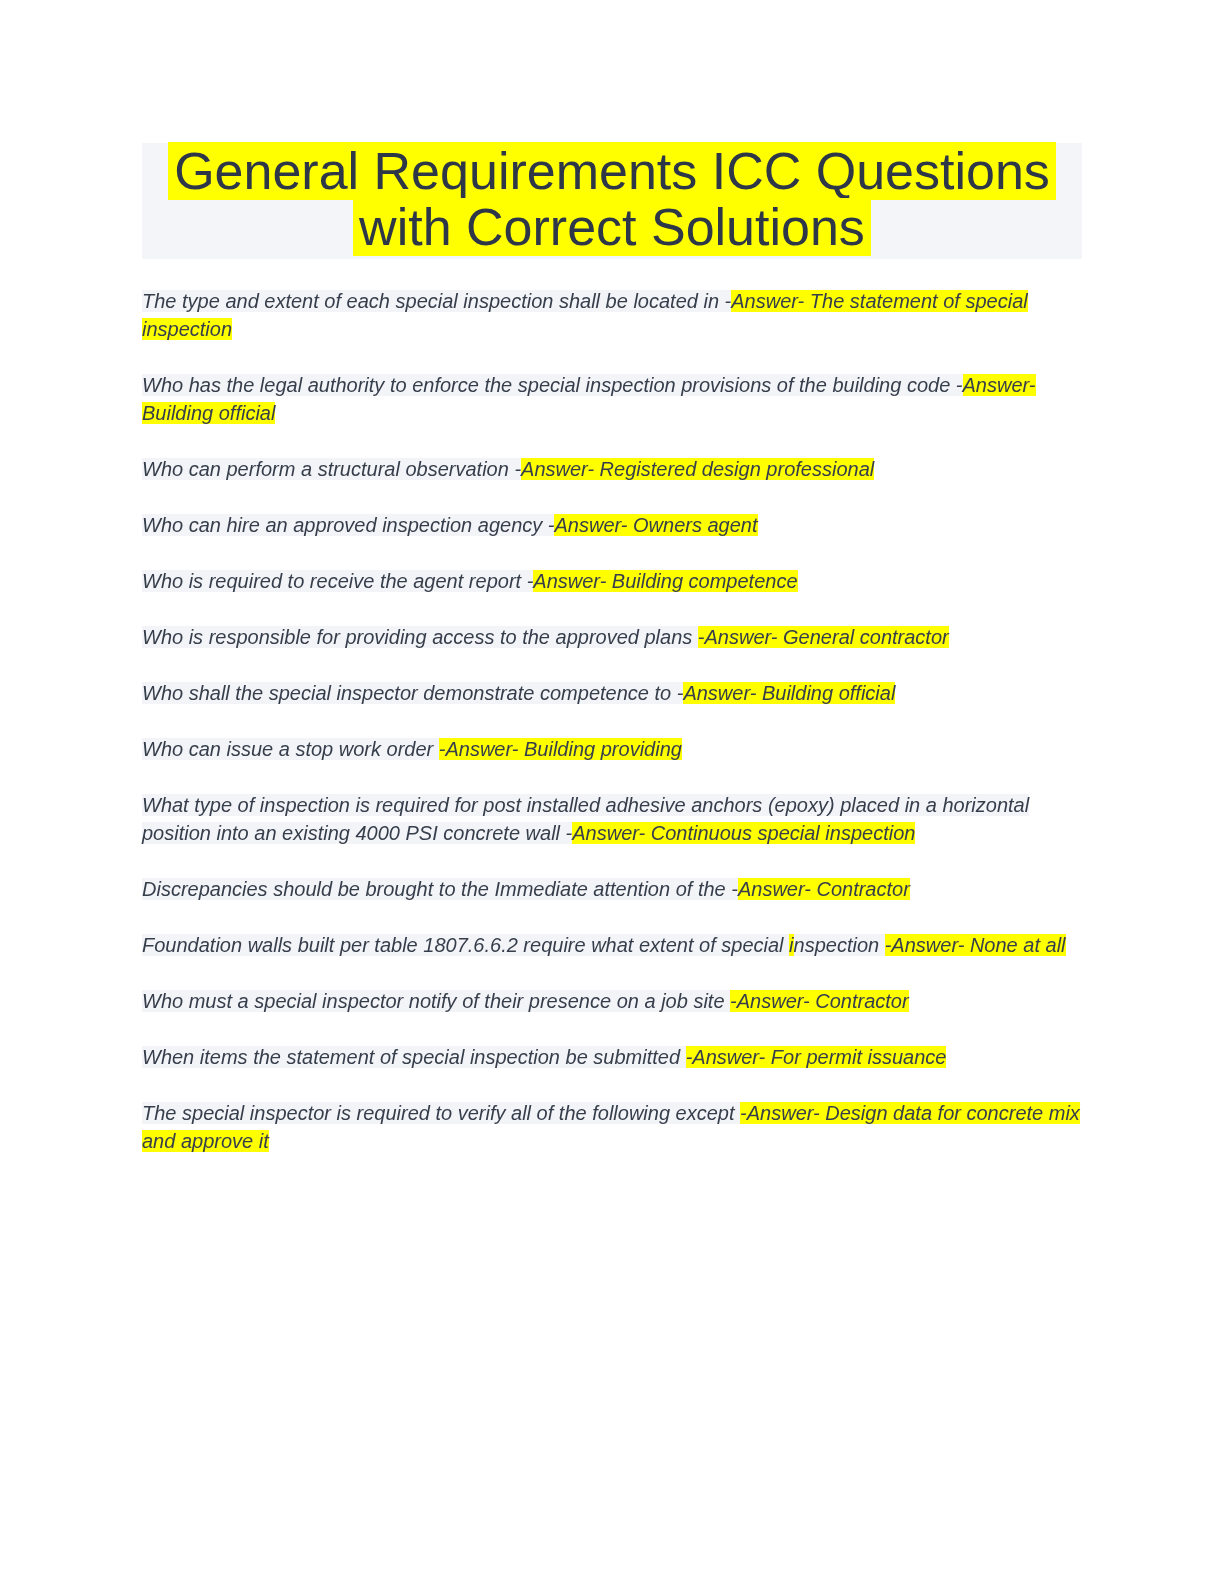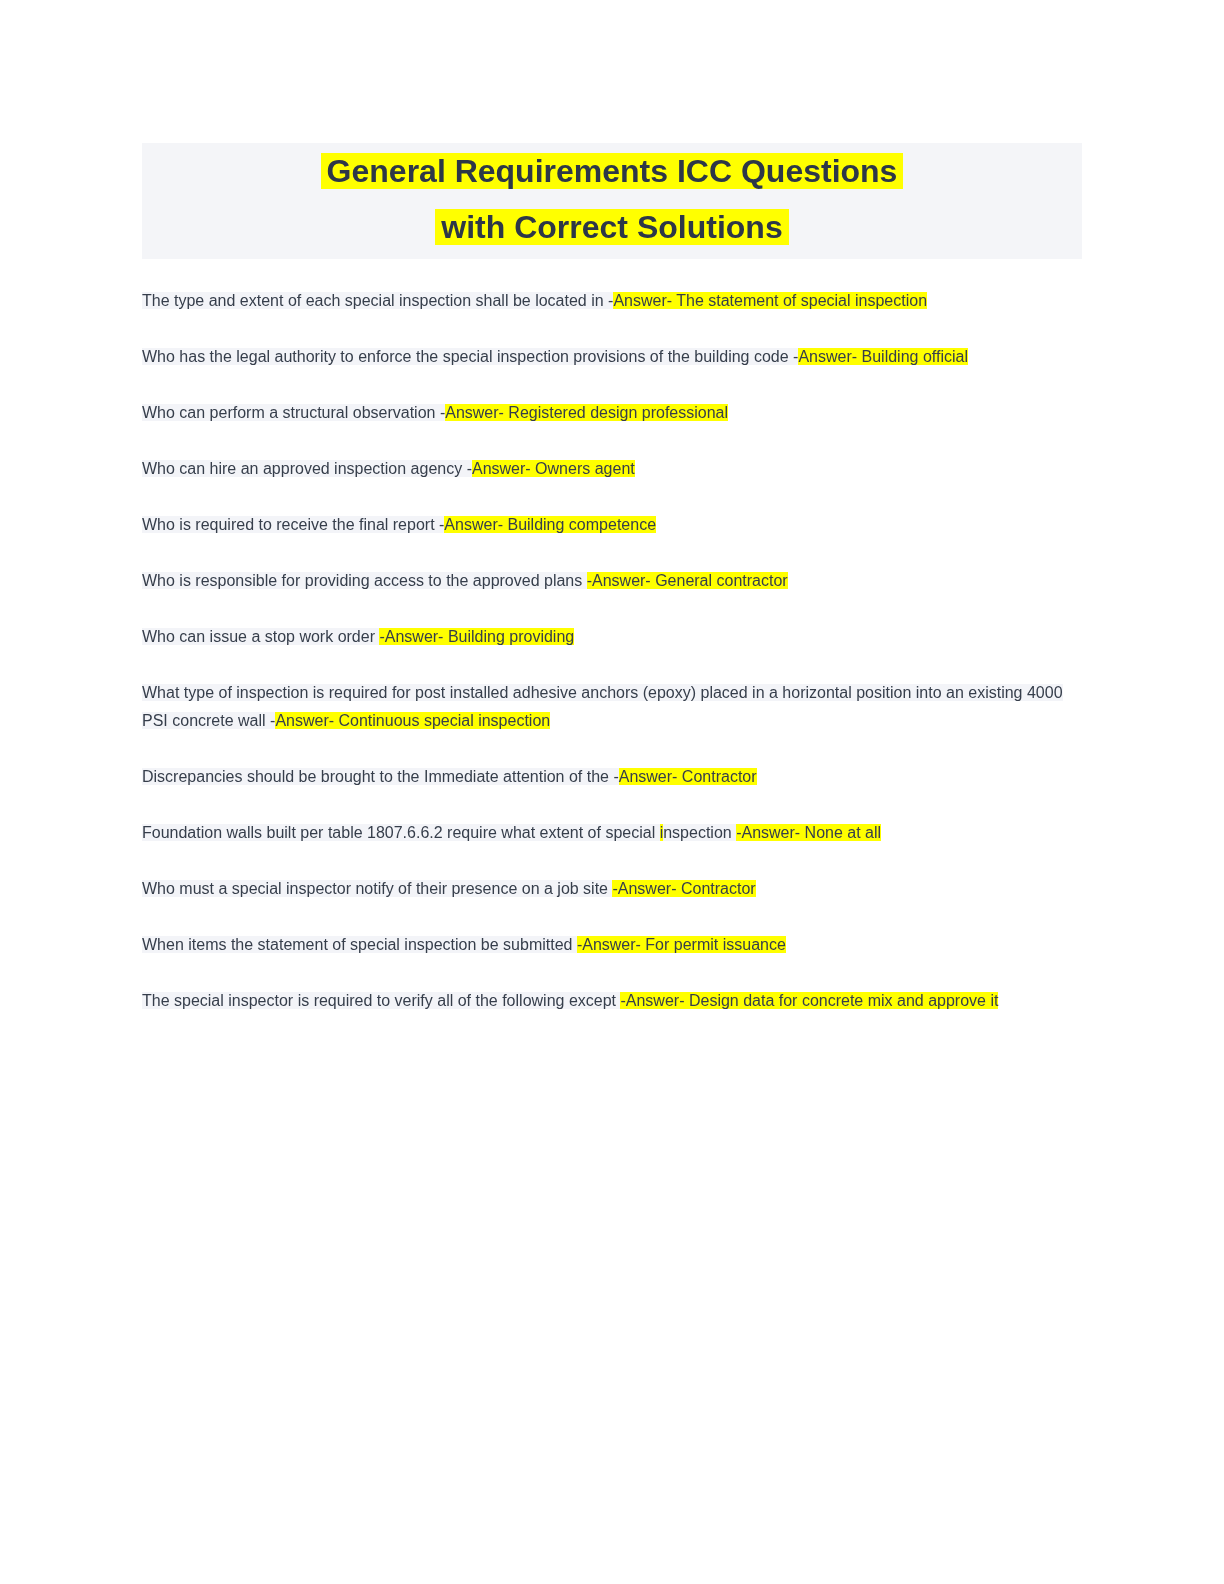--- a/index.html
+++ b/index.html
@@ -20,41 +20,42 @@
   .title-block {
     margin: 0 142px;
     width: 940px;
     box-sizing: border-box;
     background: var(--title-block-bg, #f4f5f8);
     text-align: center;
     padding: 0 0 4px 0;
   }
   .title-line {
     display: block;
-    font-size: 32px;
-    font-weight: bold;
+    font-size: 52px;
+    font-weight: normal;
     line-height: 56px;
     color: var(--title-text, #2d3748);
     letter-spacing: 0;
   }
   .title-hl {
     background: var(--hl, #ffff00);
     padding: 0 6px;
     box-decoration-break: clone;
     -webkit-box-decoration-break: clone;
   }
   .content {
     margin: 0 142px;
     width: 940px;
   }
   p.qa {
     margin: 28px 0 0 0;
-    font-size: 16px;
+    font-size: 20px;
     line-height: 28px;
     color: var(--body-text, #363e4b);
+    font-style: italic;
   }
   span.run-q {
     background: var(--question-bg, #f3f4f8);
     box-decoration-break: clone;
     -webkit-box-decoration-break: clone;
   }
   span.run-a {
     background: var(--hl, #ffff00);
     box-decoration-break: clone;
     -webkit-box-decoration-break: clone;
@@ -68,22 +69,23 @@
   <div class="title-block">
     <span class="title-line"><span class="title-hl">General Requirements ICC Questions</span></span>
     <span class="title-line"><span class="title-hl">with Correct Solutions</span></span>
   </div>
 
   <div class="content" id="qa-list">
       <p class="qa"><span class="run-q">The type and extent of each special inspection shall be located in -</span><span class="run-a">Answer- The statement of special inspection</span></p>
       <p class="qa"><span class="run-q">Who has the legal authority to enforce the special inspection provisions of the building code -</span><span class="run-a">Answer- Building official</span></p>
       <p class="qa"><span class="run-q">Who can perform a structural observation -</span><span class="run-a">Answer- Registered design professional</span></p>
       <p class="qa"><span class="run-q">Who can hire an approved inspection agency -</span><span class="run-a">Answer- Owners agent</span></p>
-      <p class="qa"><span class="run-q">Who is required to receive the final report -</span><span class="run-a">Answer- Building competence</span></p>
+      <p class="qa"><span class="run-q">Who is required to receive the agent report -</span><span class="run-a">Answer- Building competence</span></p>
       <p class="qa"><span class="run-q">Who is responsible for providing access to the approved plans </span><span class="run-a">-Answer- General contractor</span></p>
+      <p class="qa"><span class="run-q">Who shall the special inspector demonstrate competence to -</span><span class="run-a">Answer- Building official</span></p>
       <p class="qa"><span class="run-q">Who can issue a stop work order </span><span class="run-a">-Answer- Building providing</span></p>
       <p class="qa"><span class="run-q">What type of inspection is required for post installed adhesive anchors (epoxy) placed in a horizontal position into an existing 4000 PSI concrete wall -</span><span class="run-a">Answer- Continuous special inspection</span></p>
       <p class="qa"><span class="run-q">Discrepancies should be brought to the Immediate attention of the -</span><span class="run-a">Answer- Contractor</span></p>
       <p class="qa"><span class="run-q">Foundation walls built per table 1807.6.6.2 require what extent of special </span><span class="run-a">i</span><span class="run-q">nspection </span><span class="run-a">-Answer- None at all</span></p>
       <p class="qa"><span class="run-q">Who must a special inspector notify of their presence on a job site </span><span class="run-a">-Answer- Contractor</span></p>
       <p class="qa"><span class="run-q">When items the statement of special inspection be submitted </span><span class="run-a">-Answer- For permit issuance</span></p>
       <p class="qa"><span class="run-q">The special inspector is required to verify all of the following except </span><span class="run-a">-Answer- Design data for concrete mix and approve it</span></p>
     </div>
 
 </div>

